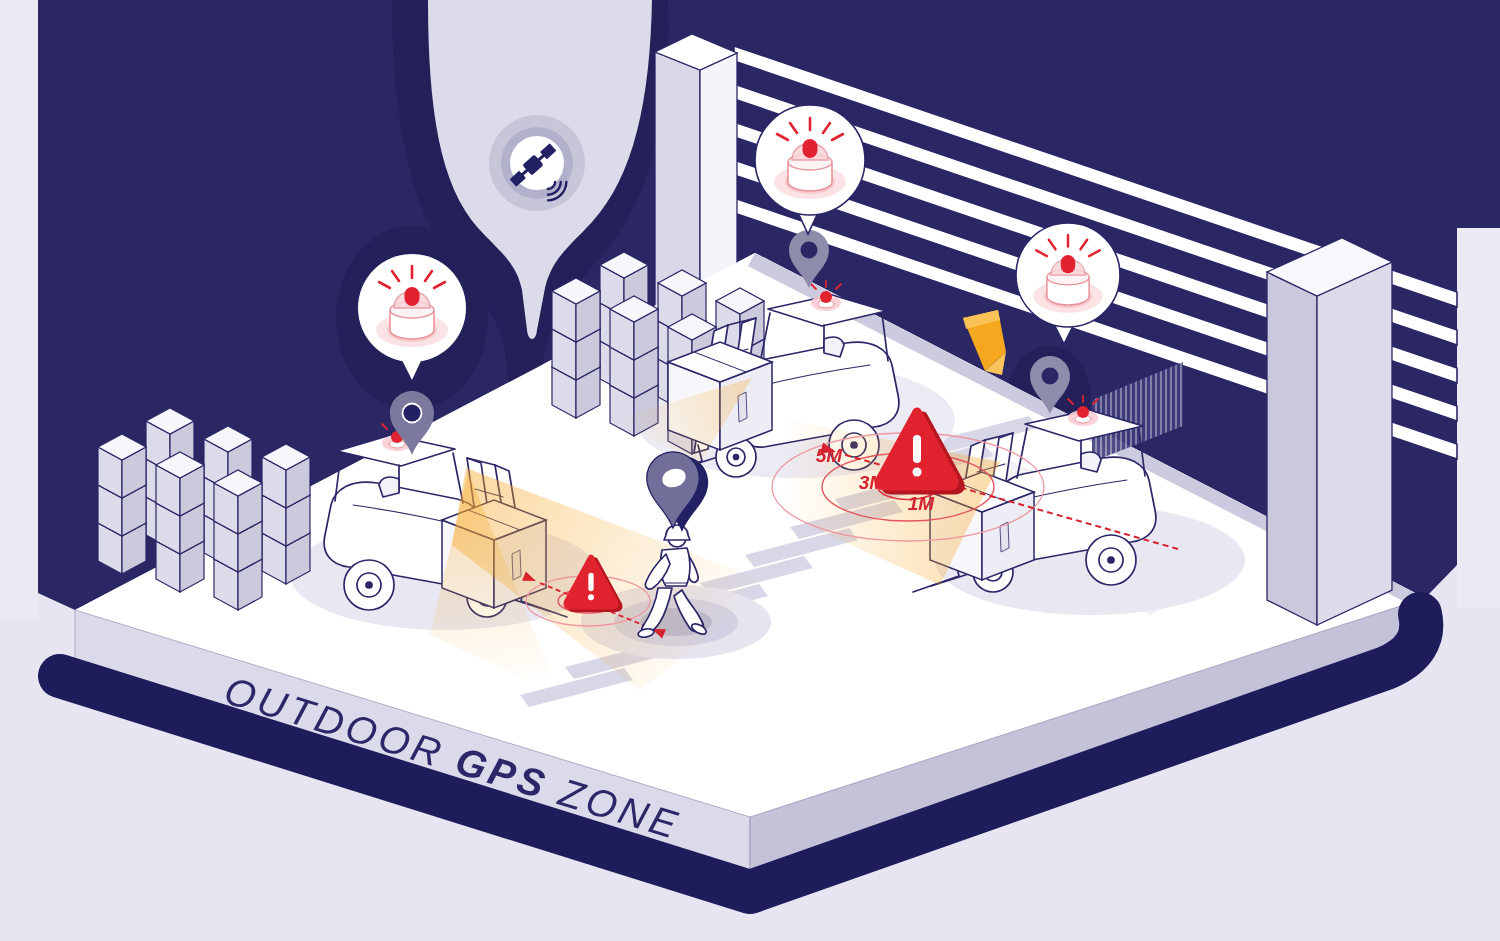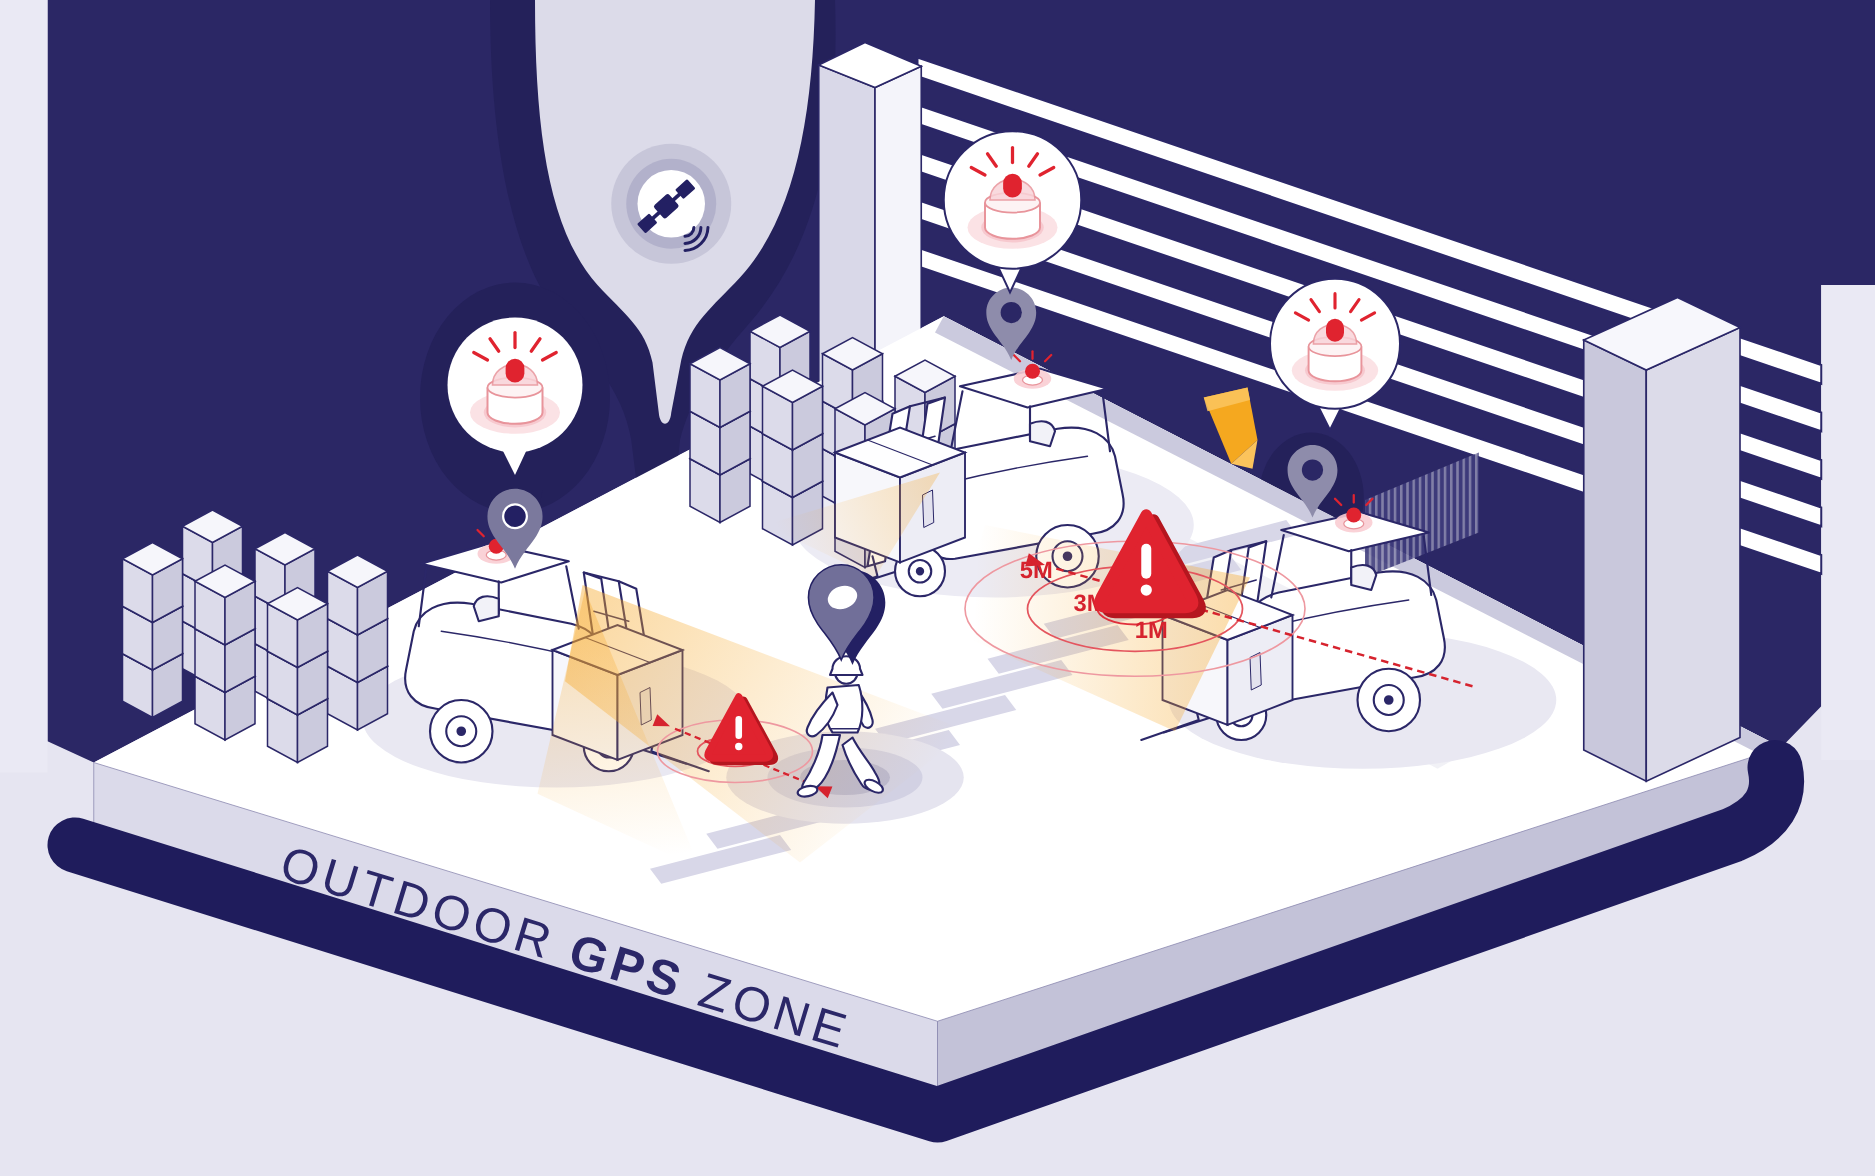--- a/index.html
+++ b/index.html
@@ -1,17 +1,17 @@
 <!DOCTYPE html>
 <html><head>
 <meta charset="utf-8">
 <style>
   html,body{margin:0;padding:0;background:#E6E5F1;}
   .stage{position:relative;width:1500px;height:941px;overflow:hidden;background:#737373;
-         font-family:"Liberation Sans", sans-serif;}
+         font-family:"Liberation Sans", sans-serif;font-style:italic;}
   svg{display:block;}
   text{font-family:"Liberation Sans", sans-serif;}
   .zone-text{fill:#2B2768;font-size:39px;letter-spacing:4px;font-weight:500;}
   .dist-label{fill:#D6232E;font-size:19px;font-weight:700;}
 </style>
 </head>
 <body>
 
 <div class="stage">
 <svg width="1500" height="941" viewBox="0 0 1500 941">

